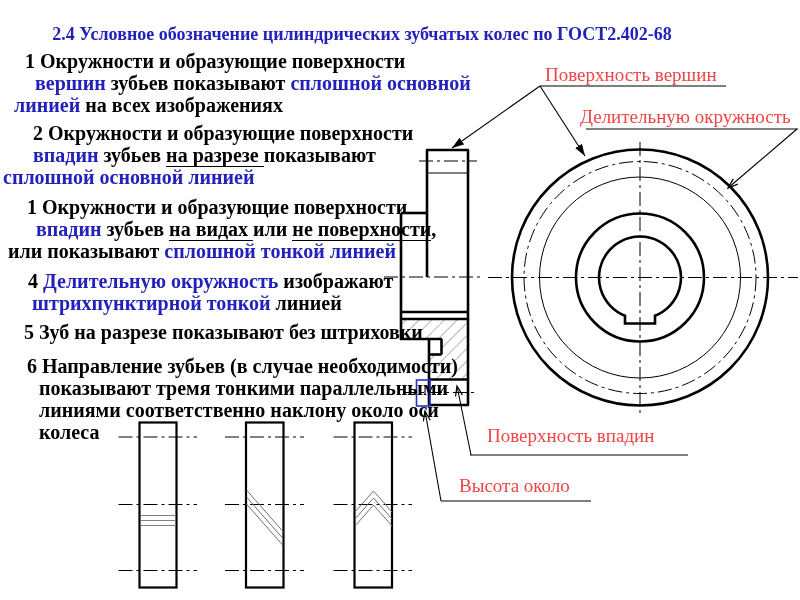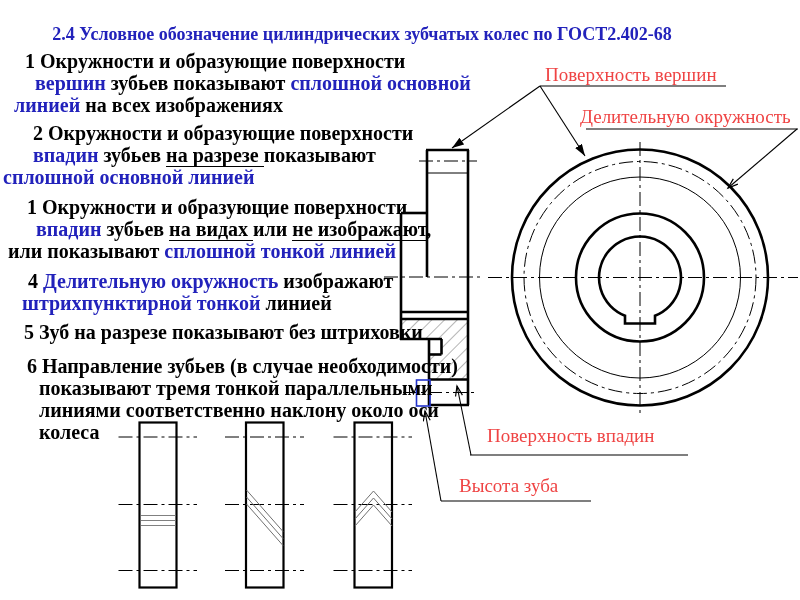--- a/index.html
+++ b/index.html
@@ -144,27 +144,27 @@
 <div class="slide-title">2.4 Условное обозначение цилиндрических зубчатых колес по ГОСТ2.402-68</div>
 
 <div id="notes">
     <div class="note-line" style="left: 25px; top: 51px;"><span class="seg k">1 Окружности и образующие поверхности</span></div>
     <div class="note-line" style="left: 35px; top: 73px;"><span class="seg b">вершин</span><span class="seg k"> зубьев показывают </span><span class="seg b">сплошной основной</span></div>
     <div class="note-line" style="left: 14px; top: 95px;"><span class="seg b">линией</span><span class="seg k"> на всех изображениях</span></div>
     <div class="note-line" style="left: 25px; top: 123px; margin-left: 8px;"><span class="seg k">2 Окружности и образующие поверхности</span></div>
     <div class="note-line" style="left: 33px; top: 145px;"><span class="seg b">впадин</span><span class="seg k"> зубьев </span><span class="seg ku">на разрезе </span><span class="seg k">показывают</span></div>
     <div class="note-line" style="left: 3px; top: 167px;"><span class="seg b">сплошной основной линией</span></div>
     <div class="note-line" style="left: 27px; top: 197px;"><span class="seg k">1 Окружности и образующие поверхности</span></div>
-    <div class="note-line" style="left: 36px; top: 219px;"><span class="seg b">впадин</span><span class="seg k"> зубьев </span><span class="seg ku">на видах </span><span class="seg k"> или </span><span class="seg ku">не изображают</span><span class="seg k">,</span></div>
+    <div class="note-line" style="left: 36px; top: 219px;"><span class="seg b">впадин</span><span class="seg k"> зубьев </span><span class="seg ku">на видах </span><span class="seg k"> или </span><span class="seg ku">не поверхности</span><span class="seg k">,</span></div>
     <div class="note-line" style="left: 8px; top: 241px;"><span class="seg k">или показывают </span><span class="seg b">сплошной тонкой линией</span></div>
     <div class="note-line" style="left: 28px; top: 271px;"><span class="seg k">4 </span><span class="seg b">Делительную окружность</span><span class="seg k"> изображают</span></div>
-    <div class="note-line" style="left: 22px; top: 293px;"><span class="seg b">штрихпунктирной тонкой</span><span class="seg k"> линией</span></div>
+    <div class="note-line" style="left: 32px; top: 293px;"><span class="seg b">штрихпунктирной тонкой</span><span class="seg k"> линией</span></div>
     <div class="note-line" style="left: 24px; top: 322px;"><span class="seg k">5 Зуб на разрезе показывают без штриховки</span></div>
     <div class="note-line" style="left: 27px; top: 356px;"><span class="seg k">6 Направление зубьев (в случае необходимости)</span></div>
-    <div class="note-line" style="left: 39px; top: 378px;"><span class="seg k">показывают тремя тонкой параллельными</span></div>
+    <div class="note-line" style="left: 39px; top: 378px;"><span class="seg k">показывают тремя тонкими параллельными</span></div>
     <div class="note-line" style="left: 39px; top: 400px;"><span class="seg k">линиями соответственно наклону около оси</span></div>
     <div class="note-line" style="left: 39px; top: 422px;"><span class="seg k">колеса</span></div>
   </div>
 
 <div class="draw-label" style="left:545px;top:64px">Поверхность вершин</div>
 <div class="draw-label" style="left:580px;top:106px">Делительную окружность</div>
 <div class="draw-label" style="left:487px;top:425px">Поверхность впадин</div>
-<div class="draw-label" style="left:459px;top:475px">Высота зуба</div>
+<div class="draw-label" style="left:459px;top:475px">Высота около</div>
 
 </body></html>

